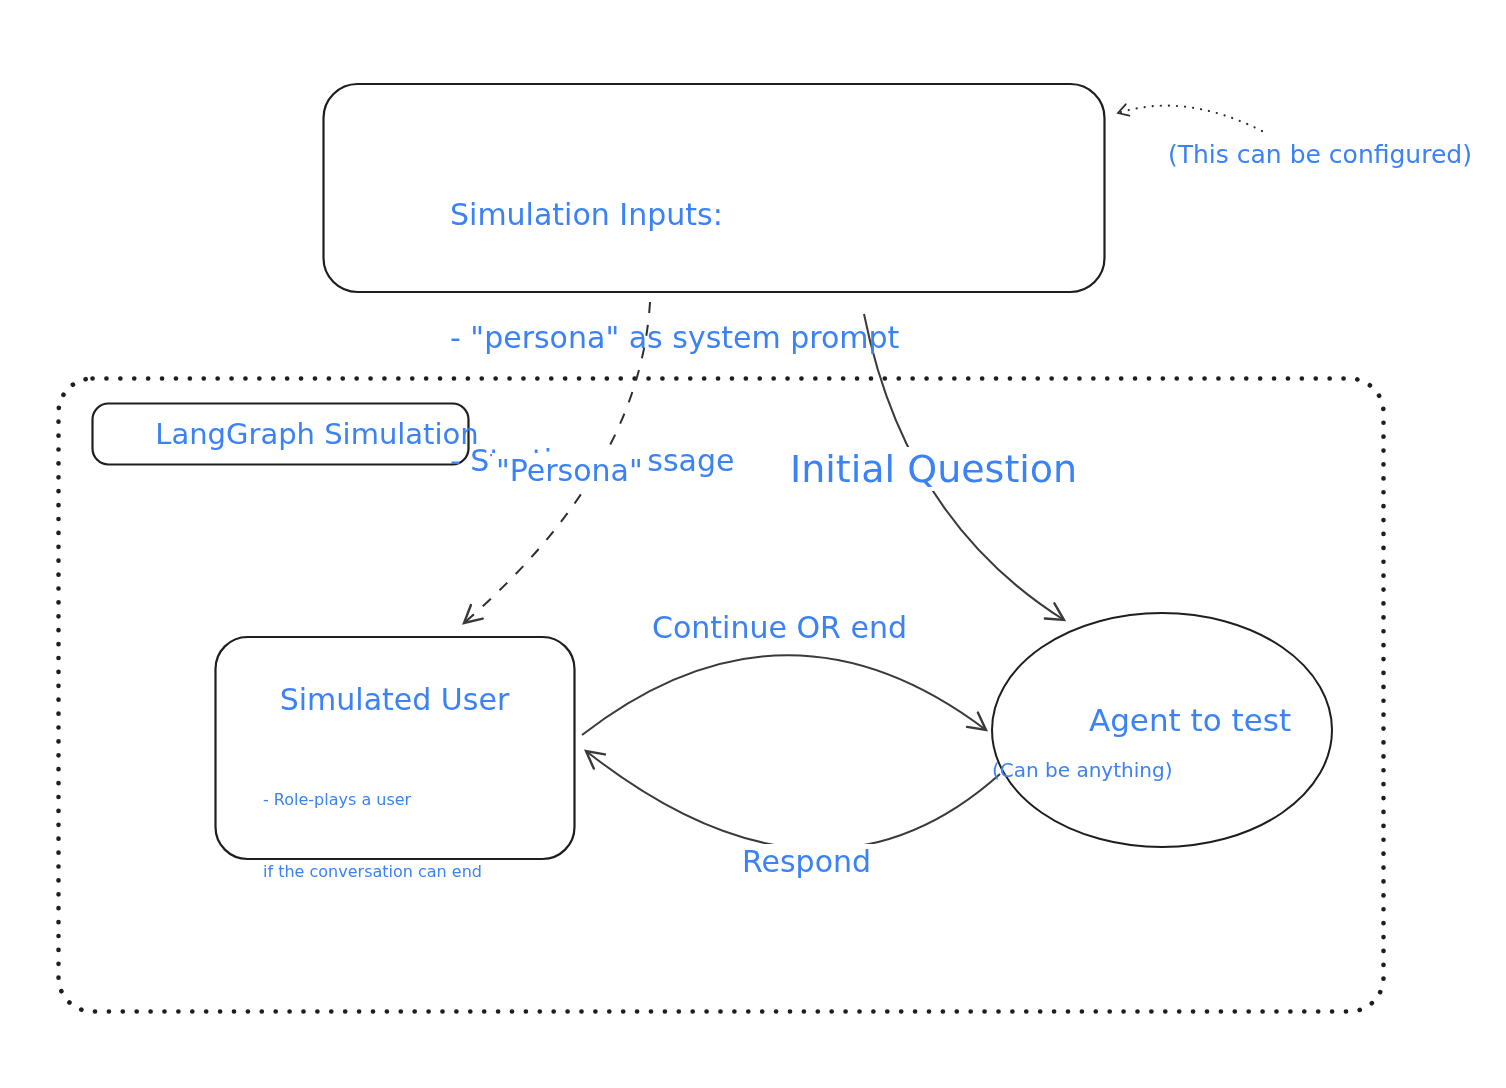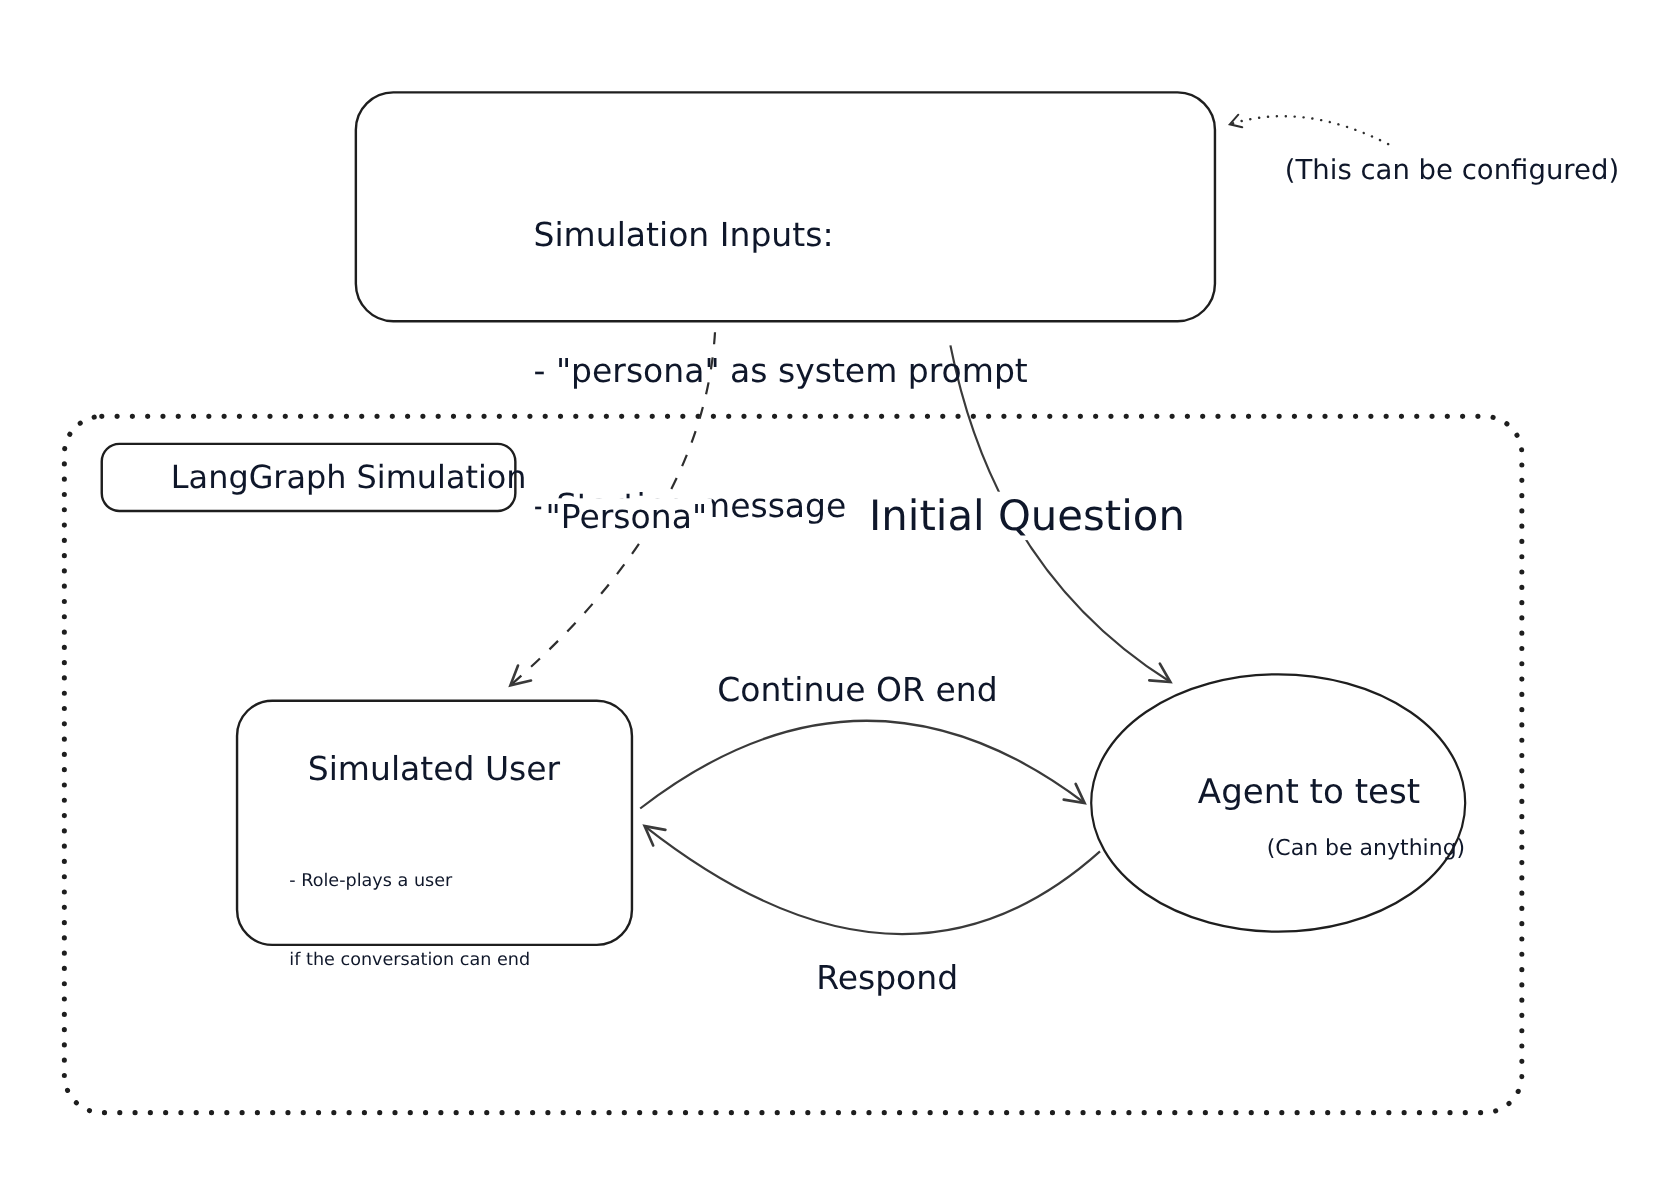--- a/index.html
+++ b/index.html
@@ -17,60 +17,60 @@
     color: #1e1e1e;
   }
   .stage svg.wires {
     position: absolute;
     left: 0; top: 0;
     width: 1506px; height: 1088px;
   }
   .txt {
     position: absolute;
     white-space: pre;
-    color: #0f172a;
+    color: #3b82f6;
   }
   .inputs-text {
-    left: 485px; top: 112px;
+    left: 450px; top: 112px;
     font-size: 30px; line-height: 41px;
   }
   .annotation-text {
     left: 1168px; top: 140px;
     font-size: 25px;
   }
   .container-label {
     left: 92px; top: 403px;
     width: 376px; height: 61px;
     display: flex; align-items: center; justify-content: center;
     font-size: 29px;
     padding-left: 37px;
   }
   .edge-label {
     background: #ffffff;
     padding: 0 4px;
   }
   .persona-label   { left: 492px; top: 453px; font-size: 30px; }
   .initialq-label  { left: 786px; top: 447px; font-size: 38px; }
   .continue-label  { left: 648px; top: 610px; font-size: 30px; }
-  .respond-label   { left: 738px; top: 844px; font-size: 30px; margin-top: 28px; }
+  .respond-label   { left: 738px; top: 844px; font-size: 30px; }
   .simuser-title {
     left: 215px; top: 682px; width: 359px;
     text-align: center; font-size: 30px;
   }
   .simuser-bullets {
     left: 263px; top: 740px;
     font-size: 16px; line-height: 24px;
   }
   .agent-title {
     left: 992px; top: 702px; width: 396px;
     text-align: center; font-size: 31px;
   }
   .agent-subtitle {
     left: 992px; top: 758px; width: 340px;
-    text-align: right; font-size: 20px;
+    text-align: left; font-size: 20px;
   }
 </style>
 </head>
 <body>
 
 <div class="stage">
 
   <svg class="wires" viewBox="0 0 1506 1088">
     <defs>
       <marker id="ah" markerUnits="userSpaceOnUse" markerWidth="28" markerHeight="28" viewBox="0 0 28 28" refX="24" refY="14" orient="auto">

